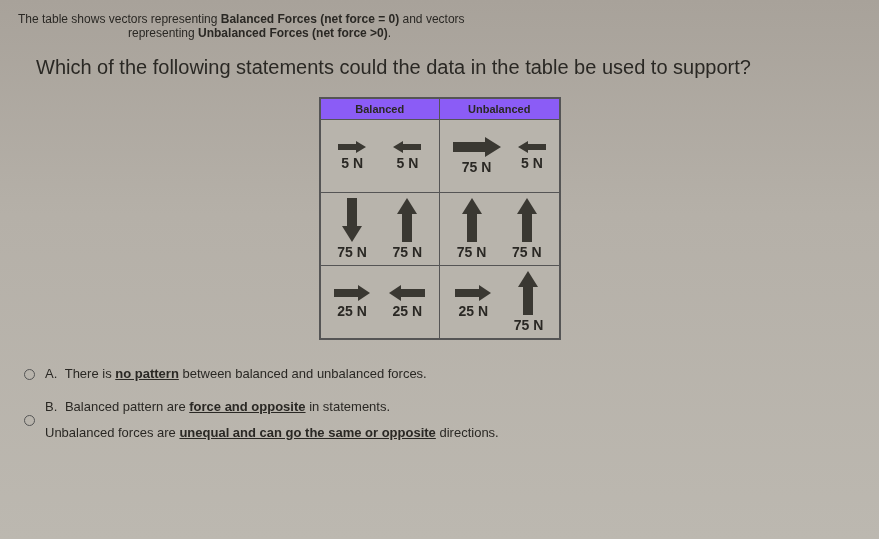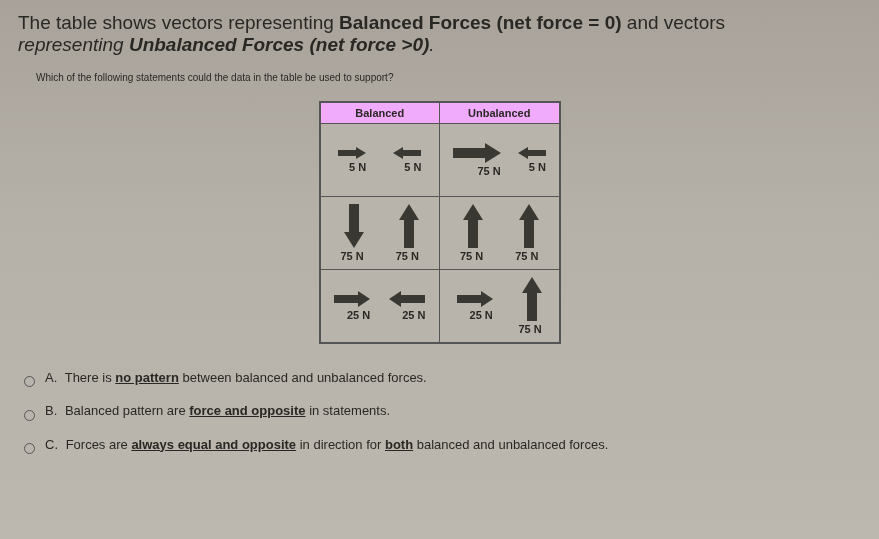--- a/index.html
+++ b/index.html
@@ -10,92 +10,92 @@
     body {
       width: 879px;
       height: 539px;
       background: linear-gradient(to bottom, #a8a29a 0%, #b5b0a8 40%, #bcb8b0 100%);
       font-family: Arial, sans-serif;
       color: #2a2824;
       padding: 12px 18px;
       overflow: hidden;
     }
     .question-intro {
-      font-size: 19px;
+      font-size: 12px;
       margin-bottom: 2px;
     }
     .question-intro .line1 {
       display: block;
     }
     .question-intro .line2 {
       display: block;
-      font-style: italic;
+      margin-left: 110px;
     }
     .bold {
       font-weight: bold;
     }
     .question-main {
-      font-size: 10px;
+      font-size: 20px;
       margin-top: 16px;
       margin-bottom: 18px;
       margin-left: 18px;
     }
     .table-wrap {
       display: flex;
       justify-content: center;
       margin-bottom: 24px;
     }
     .force-table {
       border-collapse: collapse;
       border: 2px solid #555;
       background: #b8b4ac;
     }
     .force-table th {
       border: 1px solid #555;
       padding: 4px 8px;
       font-size: 11px;
       font-weight: bold;
-      background: #f0abfc;
+      background: #8b5cf6;
     }
     .force-table td {
       border: 1px solid #555;
       width: 120px;
       height: 73px;
       padding: 4px;
       vertical-align: middle;
       position: relative;
     }
     .cell {
       display: flex;
       align-items: center;
       justify-content: space-around;
       height: 100%;
     }
     .vec {
       display: flex;
       flex-direction: column;
-      align-items: flex-end;
-      font-size: 11px;
+      align-items: center;
+      font-size: 14px;
       font-weight: bold;
       color: #2a2824;
     }
     .label-below {
       margin-top: 2px;
     }
     svg {
       display: block;
     }
     .options {
       font-size: 13px;
       margin-left: 6px;
     }
     .option {
       margin-bottom: 14px;
       display: flex;
-      align-items: flex-end;
+      align-items: center;
       gap: 10px;
     }
     .radio {
       width: 11px;
       height: 11px;
       border: 1.5px solid #555;
       border-radius: 50%;
       margin-top: 2px;
       flex-shrink: 0;
     }
@@ -252,22 +252,18 @@
     <div class="opt-text">
       <span class="opt-letter">A.</span>
       <span>There is </span><span class="underline">no pattern</span><span> between balanced and unbalanced forces.</span>
     </div>
   </div>
   <div class="option">
     <div class="radio"></div>
     <div class="opt-text">
       <span class="opt-letter">B.</span>
       <span>Balanced pattern are </span><span class="underline">force and opposite</span><span> in statements.</span>
-    </div>
-  </div>
-  <div class="option">
-    <div class="radio"></div>
-    <div class="opt-text">
-      <span class="opt-letter">C.</span>
-      <span>Forces are </span><span class="underline">always equal and opposite</span><span> in direction for </span><span class="underline">both</span><span> balanced and unbalanced forces.</span>
+      <span class="opt-indent">
+        <span>Unbalanced forces are </span><span class="underline">unequal and can go the same or opposite</span><span> directions.</span>
+      </span>
     </div>
   </div>
 </div>
 
 </body></html>

